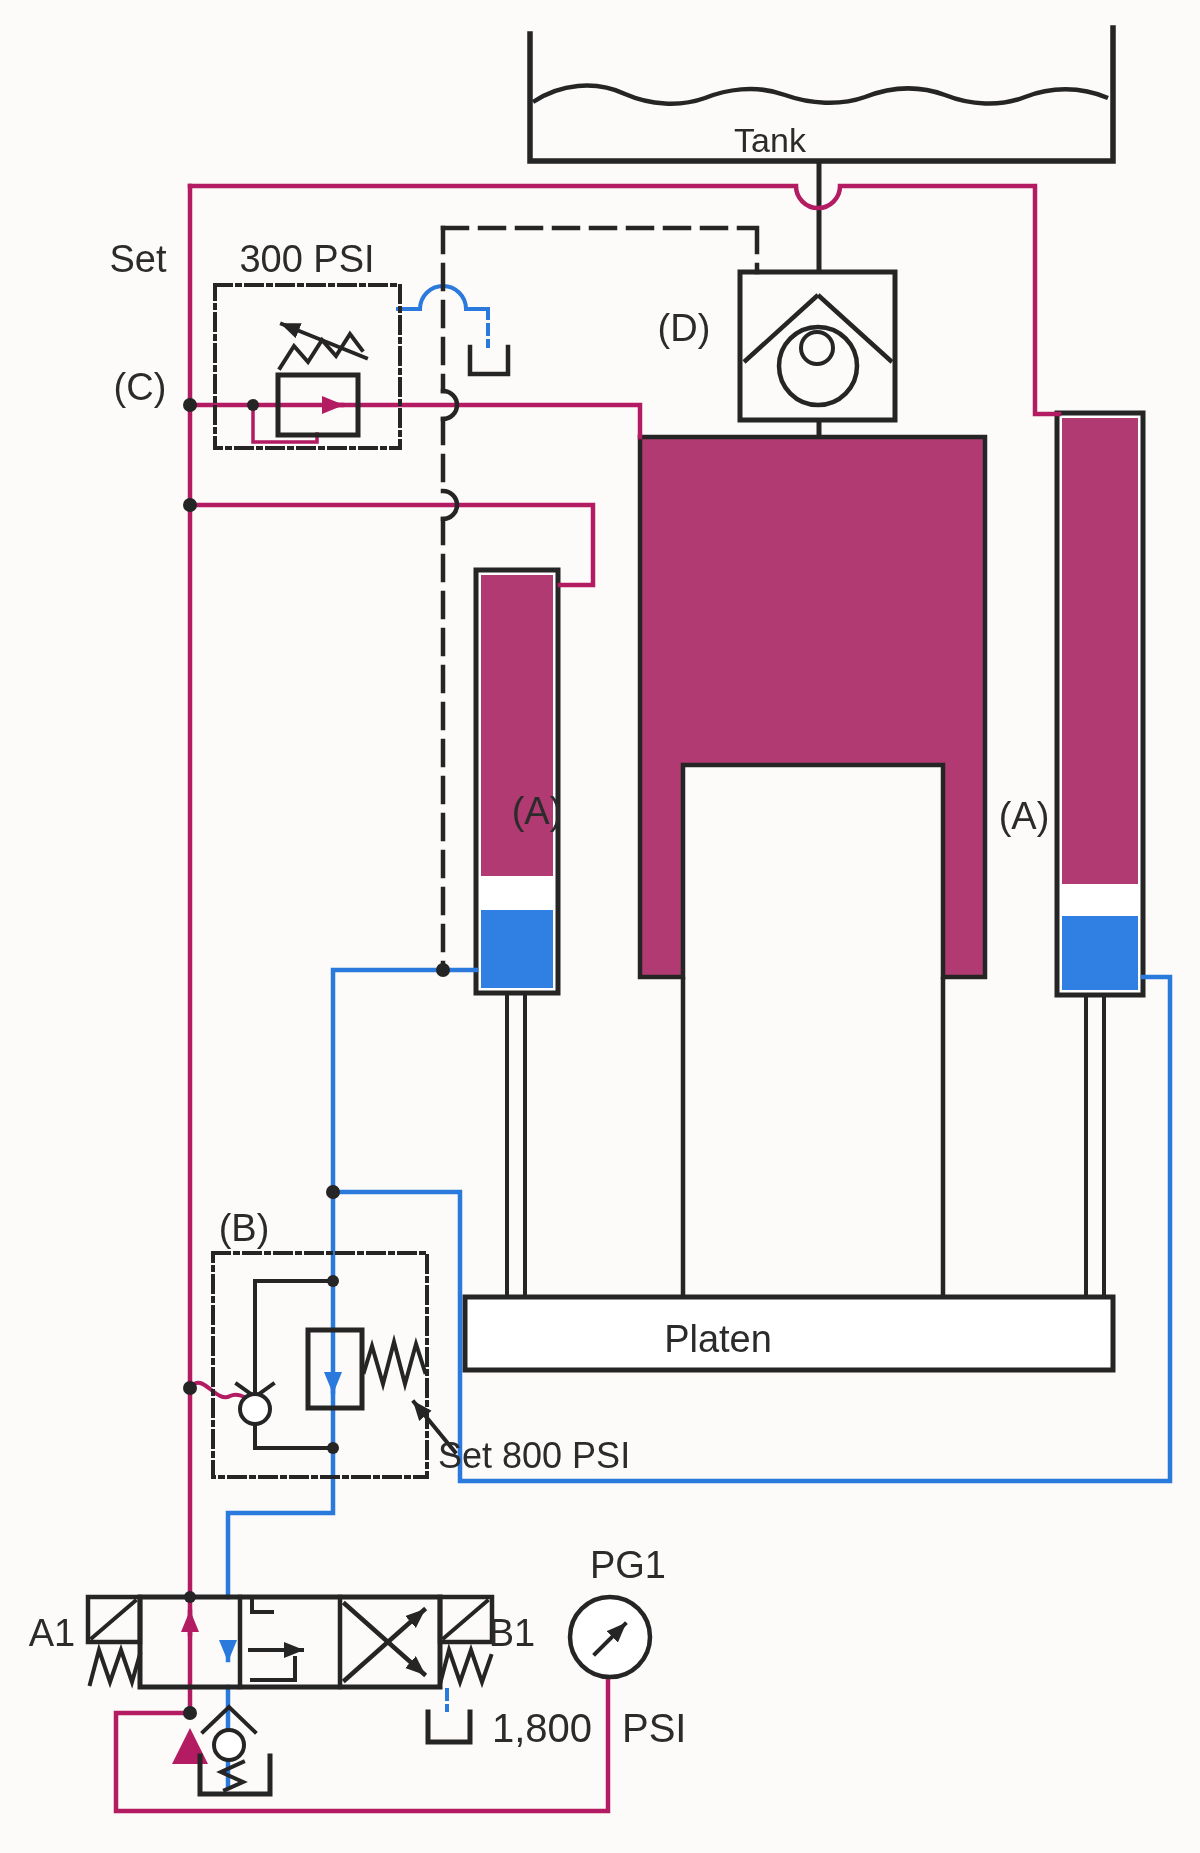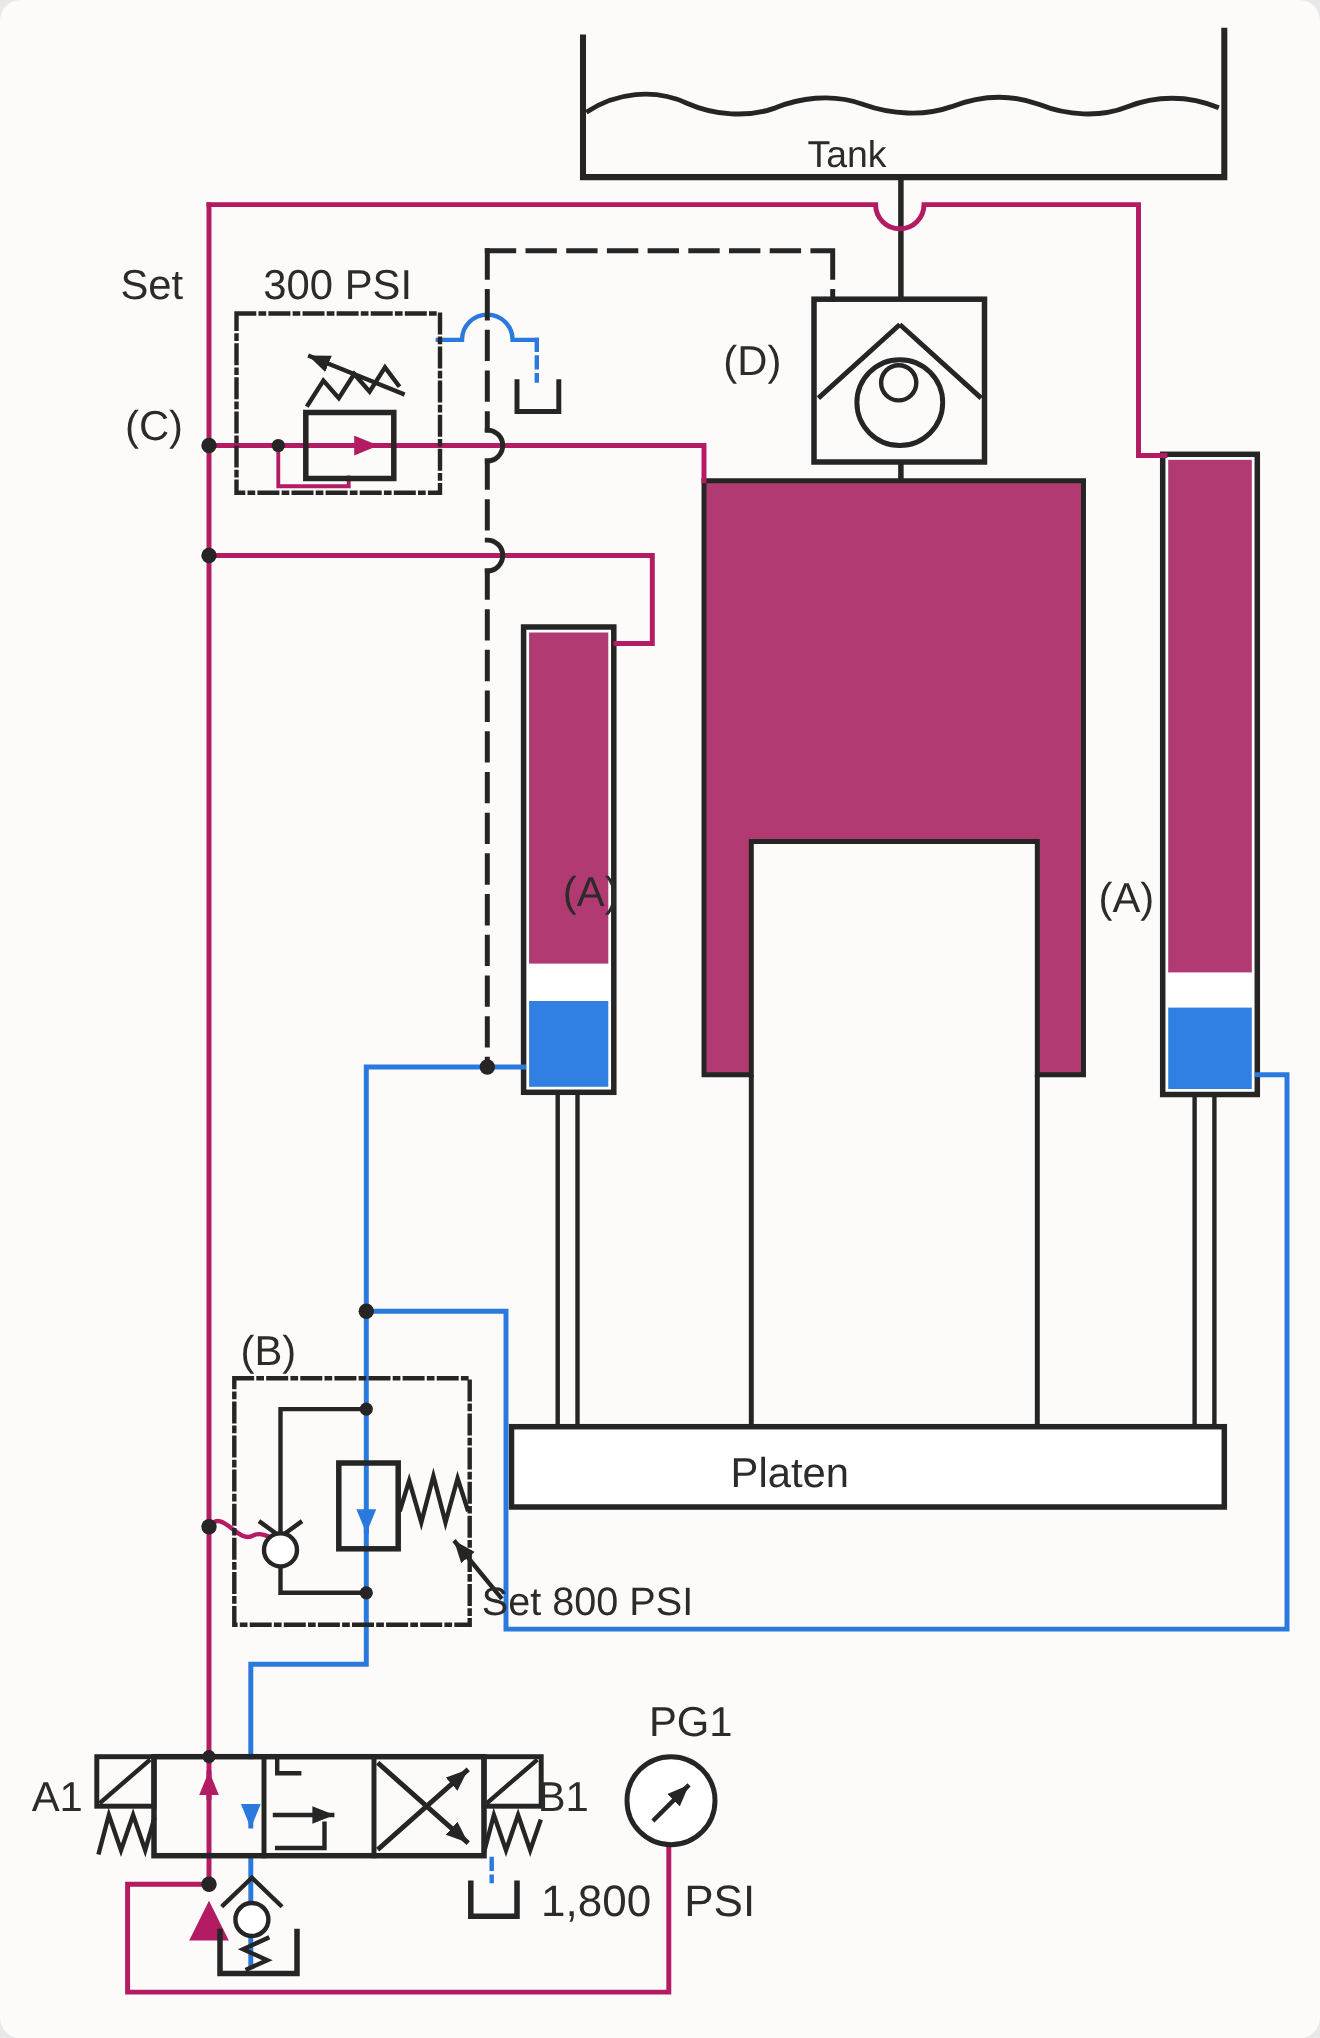--- a/index.html
+++ b/index.html
@@ -1,17 +1,17 @@
 <!DOCTYPE html>
 <html><head>
 <meta charset="utf-8">
 <style>
   html,body{margin:0;padding:0;background:#e8e8e8;}
   .page{width:1200px;height:1853px;background:#fcfbf9;position:relative;margin:0 auto;
-        font-family:"Liberation Sans", sans-serif;border-radius:19px;}
+        font-family:"Liberation Sans", sans-serif;}
   svg{display:block}
   svg text{fill:#2b2b2b;font-family:"Liberation Sans", sans-serif;}
   .sw3{stroke-width:3.5}.sw4{stroke-width:4}.sw45{stroke-width:4.5}.sw5{stroke-width:5}.sw55{stroke-width:5.5}
   .nf{fill:none}
   .wf{fill:#ffffff}
   .dash{stroke-dasharray:24 13}
   .bdash{stroke-dasharray:9 7}
   .dashdot{stroke-dasharray:16 6 3 6}
   .dot{fill:#252525;stroke:none}
   .cap{stroke-linecap:square}

